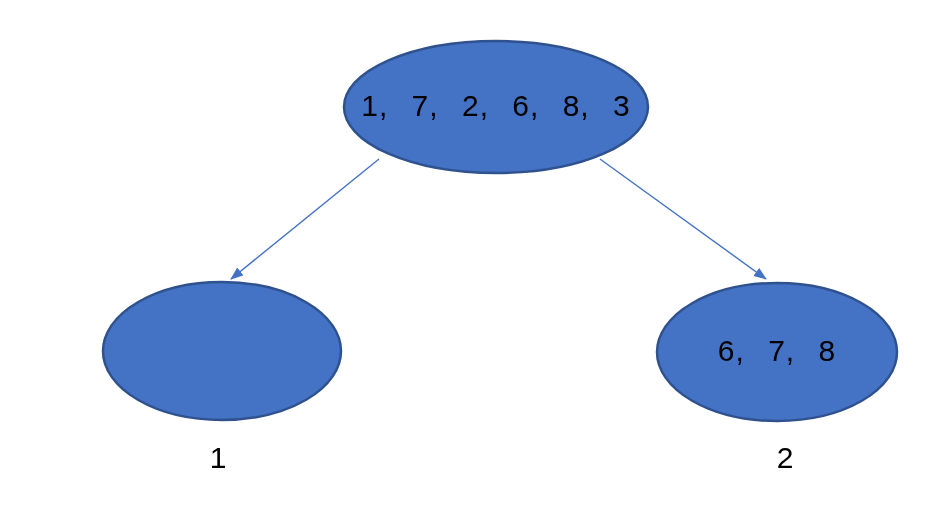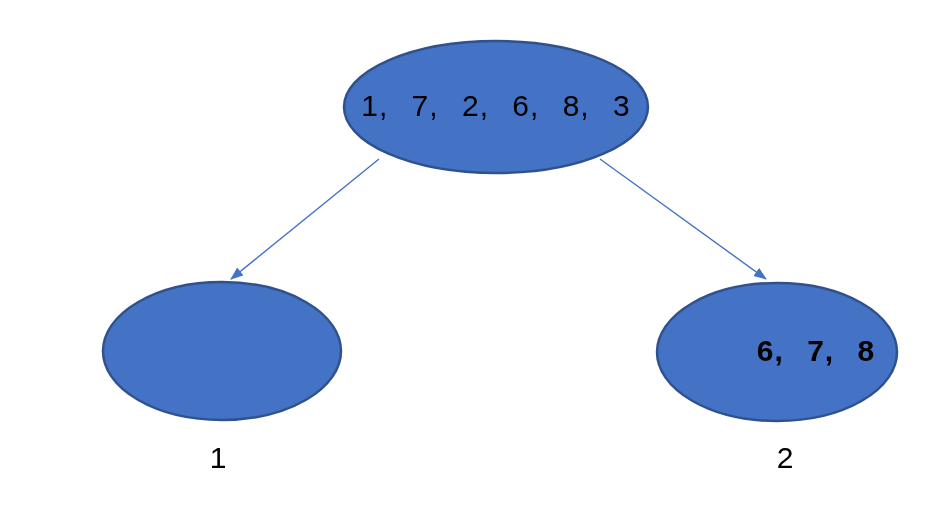--- a/index.html
+++ b/index.html
@@ -29,21 +29,21 @@
     justify-content: center;
     font-size: 30px;
     color: #000000;
     word-spacing: 14px;
     letter-spacing: 1px;
     white-space: nowrap;
     pointer-events: none;
   }
   .node-text.root   { left: 343px; top: 40px;  width: 306px; height: 132px; }
   .node-text.left   { left: 103px; top: 281px; width: 238px; height: 139px; }
-  .node-text.right  { left: 696px; top: 281px; width: 240px; height: 140px; font-weight: bold; }
+  .node-text.right  { left: 657px; top: 281px; width: 240px; height: 140px; }
   .node-label {
     position: absolute;
     width: 100px;
     text-align: center;
     font-size: 30px;
     color: #000000;
   }
   .node-label.left  { left: 168px; top: 441px; }
   .node-label.right { left: 735px; top: 441px; }
 </style>

